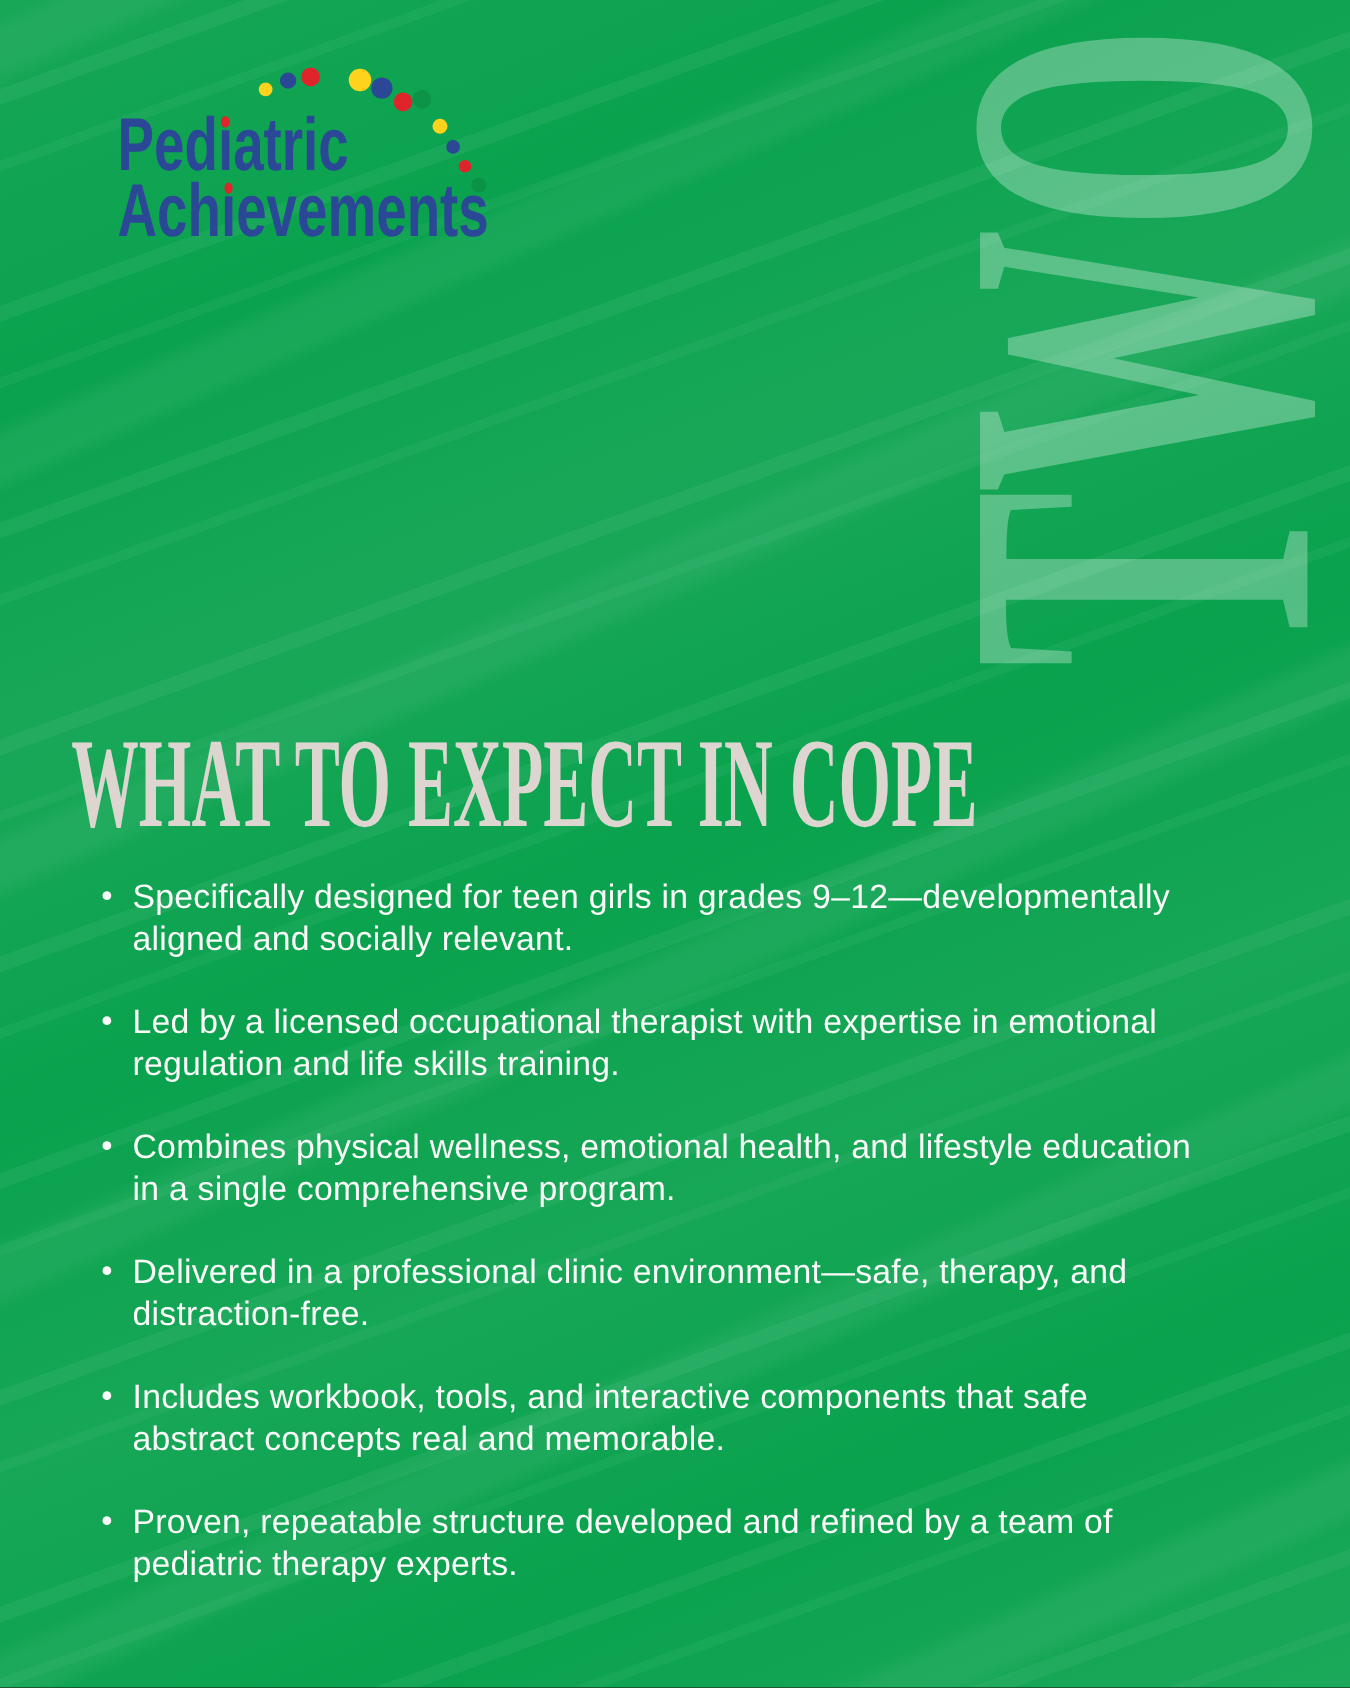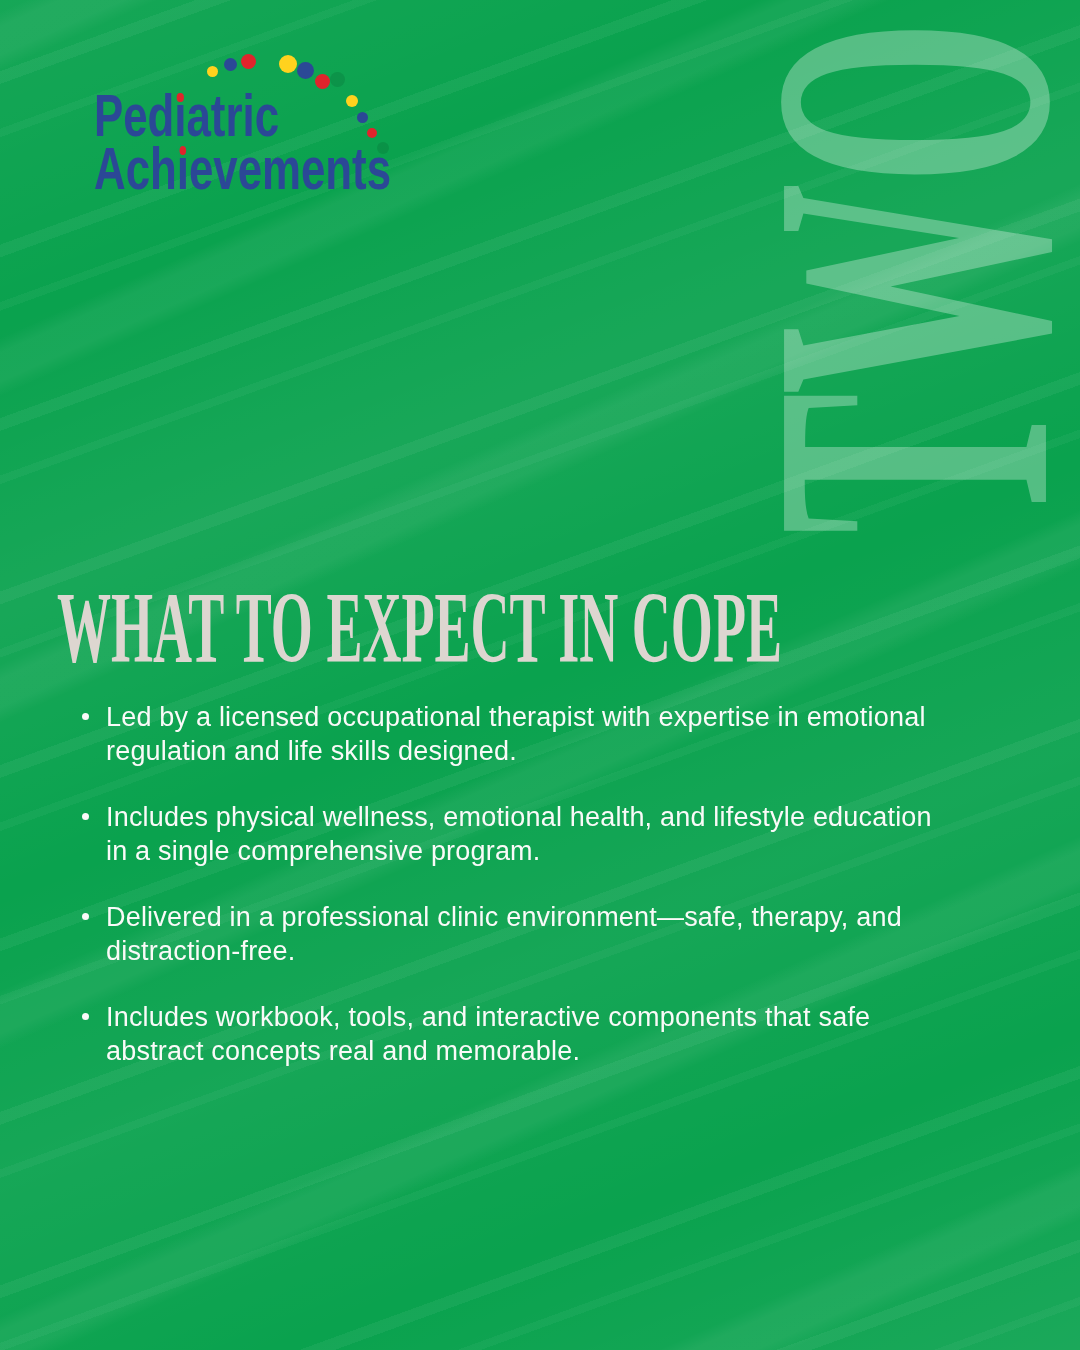--- a/index.html
+++ b/index.html
@@ -120,33 +120,43 @@
       <div class="logo-line"><span>Ach</span><span class="di"><span>ı</span></span><span>evements</span></div>
     </div>
   </header>
 
   <main>
     <h1 class="heading" style="color: rgb(221, 214, 208);">WHAT TO EXPECT IN COPE</h1>
 
     <ul class="bullets" style="color: rgb(250, 250, 248);">
       <li>
           <span class="bdot"></span>
-          <span class="btext">Led by a licensed occupational therapist with expertise in emotional
-regulation and life skills designed.</span>
+          <span class="btext">Specifically designed for teen girls in grades 9–12—developmentally
+aligned and socially relevant.</span>
         </li>
       <li>
           <span class="bdot"></span>
-          <span class="btext">Includes physical wellness, emotional health, and lifestyle education
+          <span class="btext">Led by a licensed occupational therapist with expertise in emotional
+regulation and life skills training.</span>
+        </li>
+      <li>
+          <span class="bdot"></span>
+          <span class="btext">Combines physical wellness, emotional health, and lifestyle education
 in a single comprehensive program.</span>
         </li>
       <li>
           <span class="bdot"></span>
           <span class="btext">Delivered in a professional clinic environment—safe, therapy, and
 distraction-free.</span>
         </li>
       <li>
           <span class="bdot"></span>
           <span class="btext">Includes workbook, tools, and interactive components that safe
 abstract concepts real and memorable.</span>
         </li>
+      <li>
+          <span class="bdot"></span>
+          <span class="btext">Proven, repeatable structure developed and refined by a team of
+pediatric therapy experts.</span>
+        </li>
     </ul>
   </main>
 </div>
 
 </body></html>

